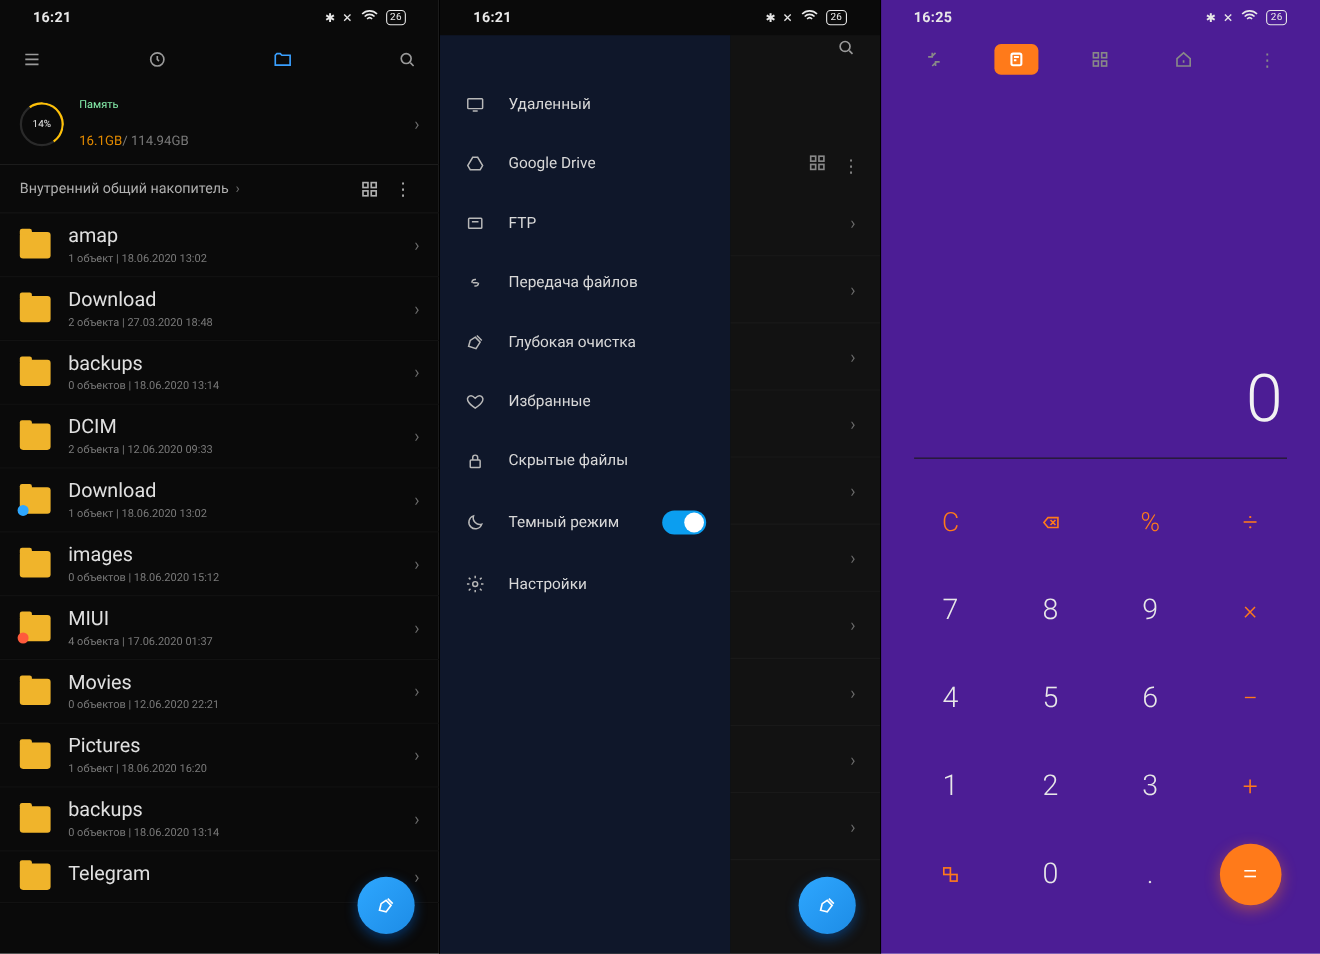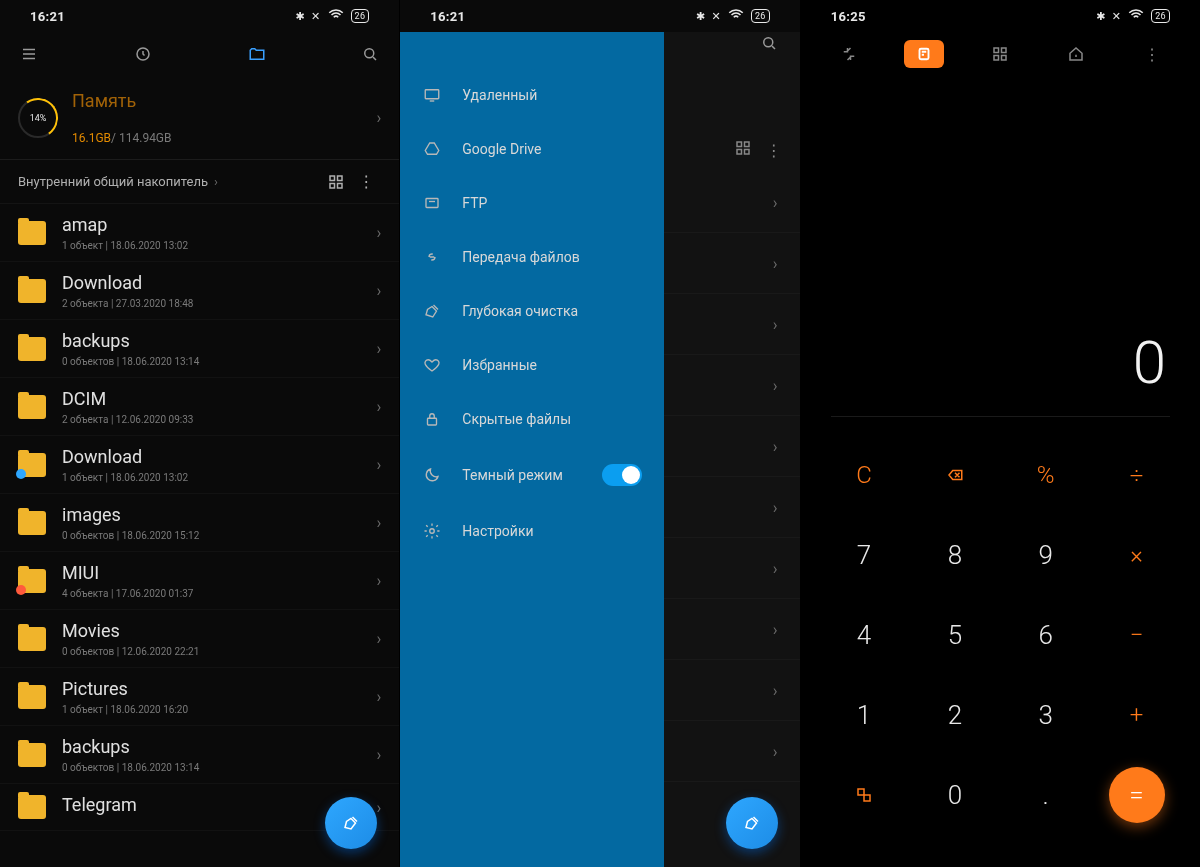--- a/index.html
+++ b/index.html
@@ -11,49 +11,49 @@
   .status-bar .right{margin-left:auto;display:flex;align-items:center;gap:6px;font-size:11px}
   .bat{border:1px solid #e8e8e8;border-radius:4px;padding:0 3px;font-size:9px;line-height:12px;display:inline-flex;align-items:center}
   
   .fm-top{height:44px;display:flex;align-items:center;justify-content:space-between;padding:0 18px}
   .fm-top .ico{width:22px;height:22px;display:flex;align-items:center;justify-content:center;color:#9a9a9a}
   .fm-top .ico.active{color:#3aa0ff}
   .mem{display:flex;align-items:center;padding:14px 18px;border-bottom:1px solid #1c1c1c;cursor:pointer}
   .mem-ring{width:40px;height:40px;border-radius:50%;border:2px solid #2a2a2a;position:relative;display:flex;align-items:center;justify-content:center;font-size:9px;color:#e8e8e8}
   .mem-ring::before{content:"";position:absolute;inset:-2px;border-radius:50%;border:2px solid transparent;border-top-color:#ffc107;border-right-color:#ffc107;transform:rotate(10deg)}
   .mem-text{margin-left:14px;flex:1}
-  .mem-text .h{font-size:18px;color:#a16207}
+  .mem-text .h{font-size:10px;color:#86efac}
   .mem-text .s{font-size:12px;margin-top:20px}
   .mem-text .s .used{color:#e28a00}
   .mem-text .s .tot{color:#7a7a7a}
   .chev{color:#6a6a6a;font-size:16px}
   .path-row{display:flex;align-items:center;padding:12px 18px;border-bottom:1px solid #141414}
   .path{flex:1;color:#b0b0b0;font-size:13px;display:flex;align-items:center;gap:6px}
   .path .c{color:#6a6a6a}
   .gridico,.moreico{width:30px;display:flex;align-items:center;justify-content:center;color:#b0b0b0}
   .list{flex:1;overflow:hidden}
   .folder{display:flex;align-items:center;padding:10px 18px;border-bottom:1px solid #121212;cursor:pointer}
   .folder-ico{width:28px;height:24px;background:#f0b42b;border-radius:3px;position:relative;flex-shrink:0}
   .folder-ico::before{content:"";position:absolute;top:-3px;left:0;width:11px;height:5px;background:#f0b42b;border-radius:2px 2px 0 0}
   .folder-txt{margin-left:16px;flex:1;min-width:0}
   .folder-txt .n{font-size:18px;color:#e0e0e0}
   .folder-txt .m{font-size:10px;color:#7a7a7a;margin-top:5px}
   .fab{position:absolute;bottom:18px;right:22px;width:52px;height:52px;border-radius:50%;background:linear-gradient(135deg,#2ea7ff,#1d8ce6);display:flex;align-items:center;justify-content:center;box-shadow:0 4px 12px rgba(0,120,255,.4);cursor:pointer}
   
   .overlay{position:absolute;inset:32px 0 0 0;display:flex}
-  .drawer{width:66%;background:#0369a1;display:flex;flex-direction:column;padding-top:36px}
+  .drawer{width:66%;background:#0f172a;display:flex;flex-direction:column;padding-top:36px}
   .d-item{display:flex;align-items:center;padding:18px 22px;gap:20px;cursor:pointer}
   .d-item .ico{width:20px;color:#b8b8b8;display:flex;align-items:center;justify-content:center}
   .d-item .lbl{font-size:14px;color:#d8d8d8;flex:1}
   .toggle{width:40px;height:22px;border-radius:11px;background:#0b9ef0;position:relative}
   .toggle::after{content:"";position:absolute;right:2px;top:2px;width:18px;height:18px;border-radius:50%;background:#fff}
   .remain{flex:1;background:rgba(20,20,20,.85);display:flex;flex-direction:column}
   .r-row{height:61px;border-bottom:1px solid rgba(255,255,255,.03);display:flex;align-items:center;justify-content:flex-end;padding-right:22px;color:#6a6a6a}
   
-  .calc{background:#000000}
+  .calc{background:#4c1d95}
   .calc-top{height:44px;display:flex;align-items:center;justify-content:space-around;padding:0 10px}
   .calc-top .t-ico{width:40px;display:flex;align-items:center;justify-content:center;color:#888;cursor:pointer}
   .calc-top .t-ico.on{background:#ff7a1a;border-radius:6px;height:28px;color:#fff}
   .calc-disp{height:340px;display:flex;align-items:flex-end;justify-content:flex-end;padding:0 34px 18px 0}
   .calc-disp .val{font-size:60px;color:#f2f2f2;font-weight:300}
   .calc-div{height:1px;background:#1a1a1a;margin:0 30px 10px}
   .keys{display:grid;grid-template-columns:repeat(4,1fr);padding:8px 18px 24px}
   .key{height:80px;display:flex;align-items:center;justify-content:center;font-size:24px;color:#e8e8e8;cursor:pointer;font-weight:300}
   .key.op{color:#ff7a1a}
   .key.num{font-size:26px}

